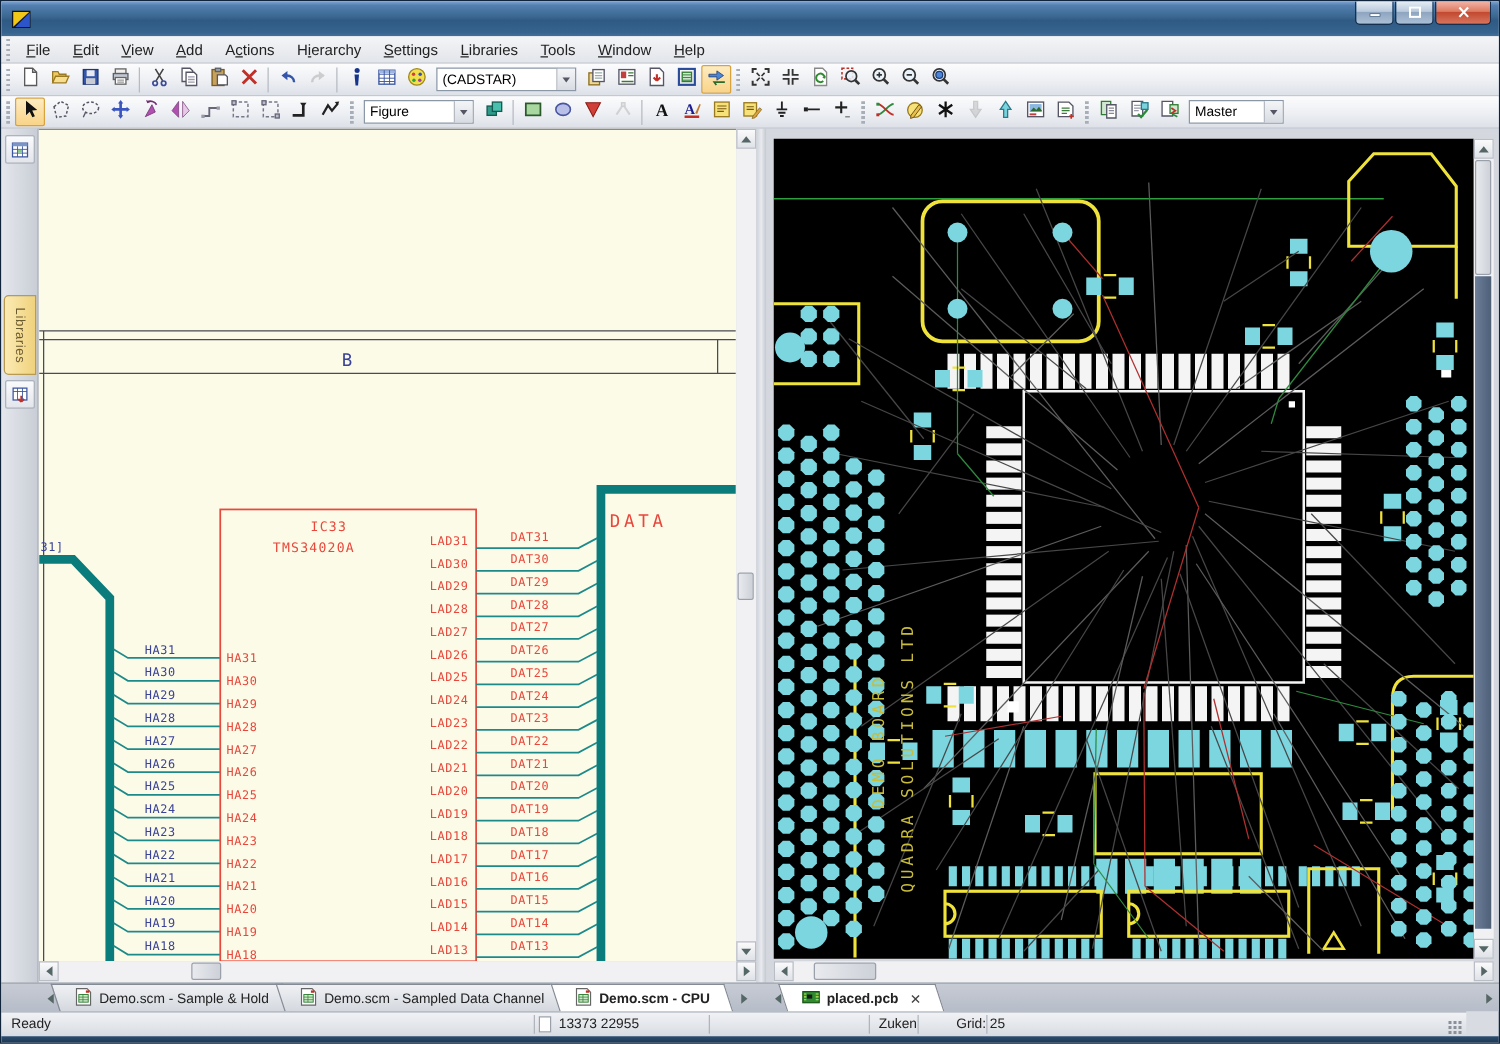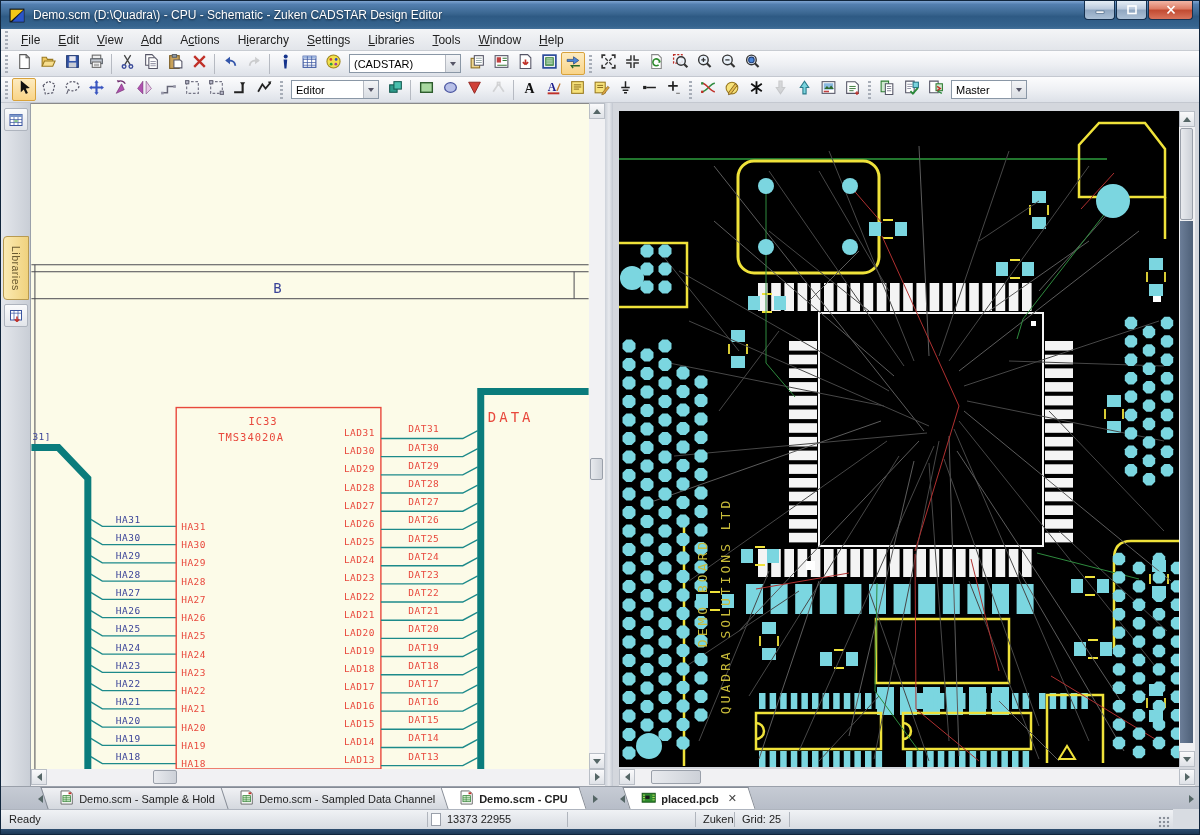--- a/index.html
+++ b/index.html
@@ -80,21 +80,20 @@
 <body>
 
 <div class="win">
 
   <div class="titlebar">
     <svg class="appicon" viewBox="0 0 16 16">
       <rect x="0.5" y="1.5" width="14" height="13" fill="#10141C"></rect>
       <path d="M1.5 2.5h12L1.5 13.5z" fill="#F2C818"></path>
       <path d="M14 2.8v11H3z" fill="#2B55C8"></path>
     </svg>
-    <span class="title-text">Demo.scm (D:\Quadra\) - CPU - Schematic - Zuken CADSTAR Design Editor</span>
     <div class="winbtns">
       <div class="wbtn">
           <svg width="12" height="10" viewBox="0 0 12 10">
             <rect x="2" y="6" width="8" height="2.2" fill="#fff" stroke="#2A4A6A" stroke-width=".5"></rect>
           </svg>
         </div>
       <div class="wbtn">
           <svg width="12" height="10" viewBox="0 0 12 10">
             <rect x="2" y="1" width="8" height="7.5" fill="none" stroke="#fff" stroke-width="1.6"></rect>
           </svg>
@@ -363,21 +362,21 @@
           </svg></span>
       </span>
       <span class="tbtn">
         <span><svg viewBox="0 0 16 16" width="17" height="17">
             <path d="M2 12l4-7 3 4 4.5-5.5" fill="none" stroke="#222" stroke-width="1.7"></path>
             <path d="M14.5 2l-3.4.5 2.1 2.6z" fill="#222"></path>
           </svg></span>
       </span>
       <span class="grip"></span>
       <span class="combo" style="width:88px">
-        <span class="combo-v">Editor</span>
+        <span class="combo-v">Figure</span>
         <span class="combo-btn">
           <i class="dd"></i>
         </span>
       </span>
       <span class="tbtn">
         <span><svg viewBox="0 0 16 16" width="17" height="17">
             <rect x="2.5" y="5.5" width="7" height="7" fill="#2E9A8A" stroke="#145A50"></rect>
             <rect x="6.5" y="2.5" width="7" height="7" fill="#49C0AE" stroke="#145A50"></rect>
           </svg></span>
       </span>
@@ -1230,19 +1229,19 @@
 
   <div class="statusbar">
     <span class="st" style="left:8px">Ready</span>
     <i class="stsep" style="left:426px"></i>
     <span class="stbox"></span>
     <span class="st" style="left:446px">13373  22955</span>
     <i class="stsep" style="left:566px"></i>
     <i class="stsep" style="left:694px"></i>
     <span class="st" style="left:702px">Zuken</span>
     <i class="stsep" style="left:733px"></i>
-    <span class="st" style="left:741px">Grid: 25</span>
+    <span class="st" style="left:764px">Grid: 25</span>
     <i class="stsep" style="left:788px"></i>
     <span class="stgrip"></span>
   </div>
 
   <div class="winframe"></div>
 </div>
 
 </body></html>

